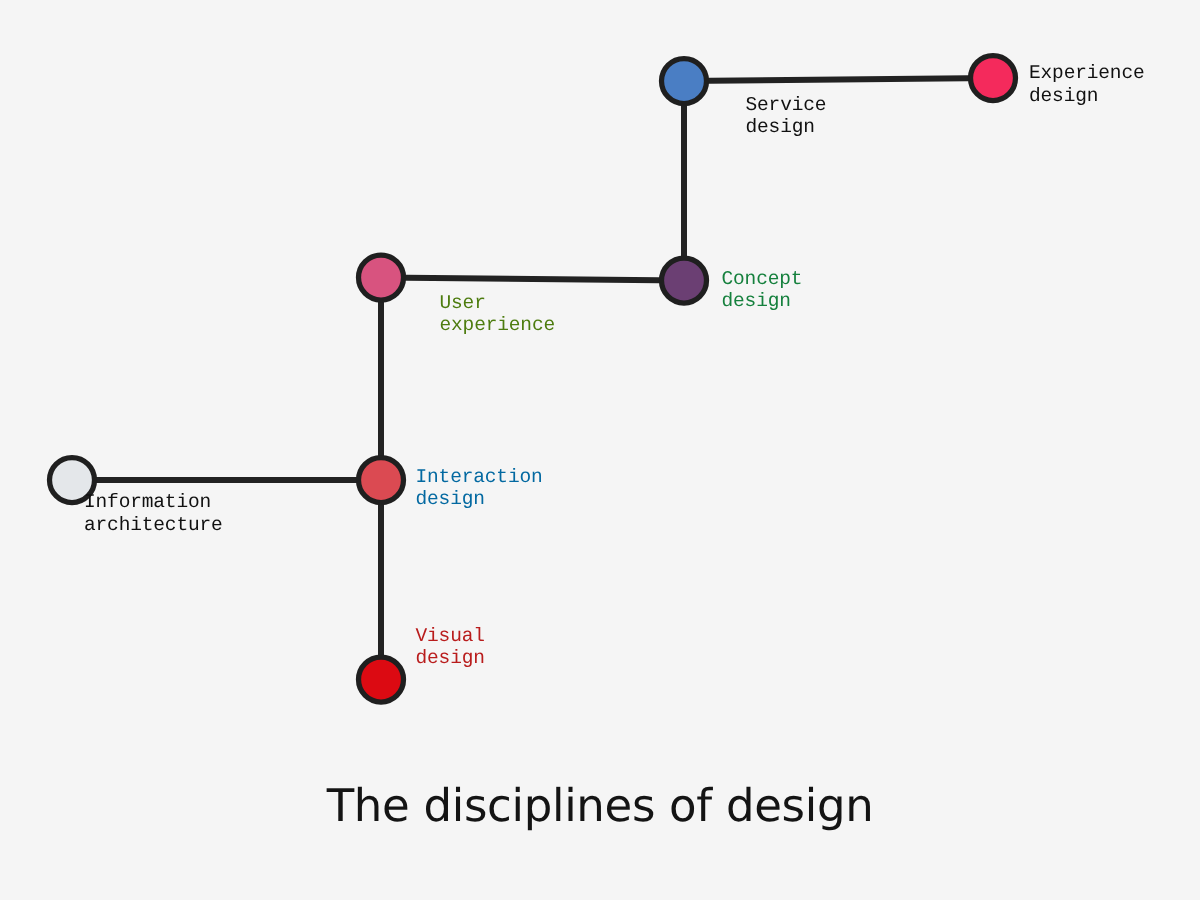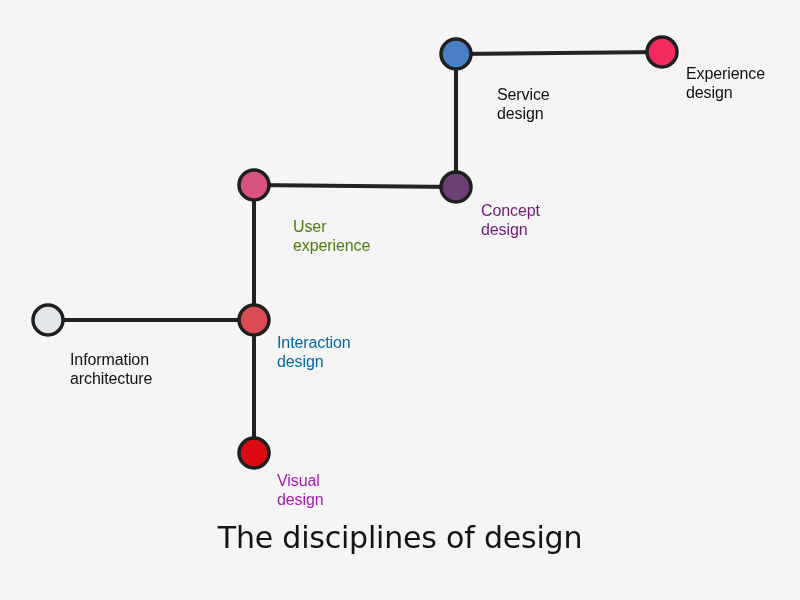--- a/index.html
+++ b/index.html
@@ -23,27 +23,26 @@
   svg.graph-layer {
     position: absolute;
     left: 0;
     top: 0;
     width: 800px;
     height: 600px;
     display: block;
   }
   .node-label {
     position: absolute;
-    font-family: Liberation Sans, sans-serif;
-    font-size: 16px;
+    font-family: Liberation Mono, monospace;
+    font-size: 13px;
     line-height: 1.18;
     color: #111111;
     white-space: pre;
     letter-spacing: -0.1px;
-    margin-top: 24px;
   }
   .diagram-title {
     position: absolute;
     left: 0;
     top: 520px;
     width: 800px;
     text-align: center;
     font-family: "DejaVu Sans", sans-serif;
     font-size: 30px;
     color: #141414;
@@ -73,27 +72,27 @@
         <circle cx="48" cy="320" r="15" fill="#e4e7ea" stroke="#1f1f1f" stroke-width="3.5"></circle>
         <circle cx="254" cy="453" r="15" fill="#dc0a12" stroke="#1f1f1f" stroke-width="3.5"></circle>
       </g>
   </svg>
 
   <div id="labels-layer">
       <div class="node-label" style="left: 497px; top: 62px; color: rgb(17, 17, 17);">Service
 design</div>
       <div class="node-label" style="left: 686px; top: 41px; color: rgb(17, 17, 17);">Experience
 design</div>
-      <div class="node-label" style="left: 481px; top: 178px; color: #701a75;">Concept
+      <div class="node-label" style="left: 481px; top: 178px; color: #15803d;">Concept
 design</div>
       <div class="node-label" style="left: 293px; top: 194px; color: #4d7c0f;">User
 experience</div>
       <div class="node-label" style="left: 277px; top: 310px; color: #0369a1;">Interaction
 design</div>
-      <div class="node-label" style="left: 70px; top: 327px; color: rgb(17, 17, 17);">Information
+      <div class="node-label" style="left: 56px; top: 327px; color: rgb(17, 17, 17);">Information
 architecture</div>
-      <div class="node-label" style="left: 277px; top: 448px; color: #a21caf;">Visual
+      <div class="node-label" style="left: 277px; top: 416px; color: #b91c1c;">Visual
 design</div>
     </div>
 
   <div class="diagram-title">The disciplines of design</div>
 
 </div>
 
 </body></html>

